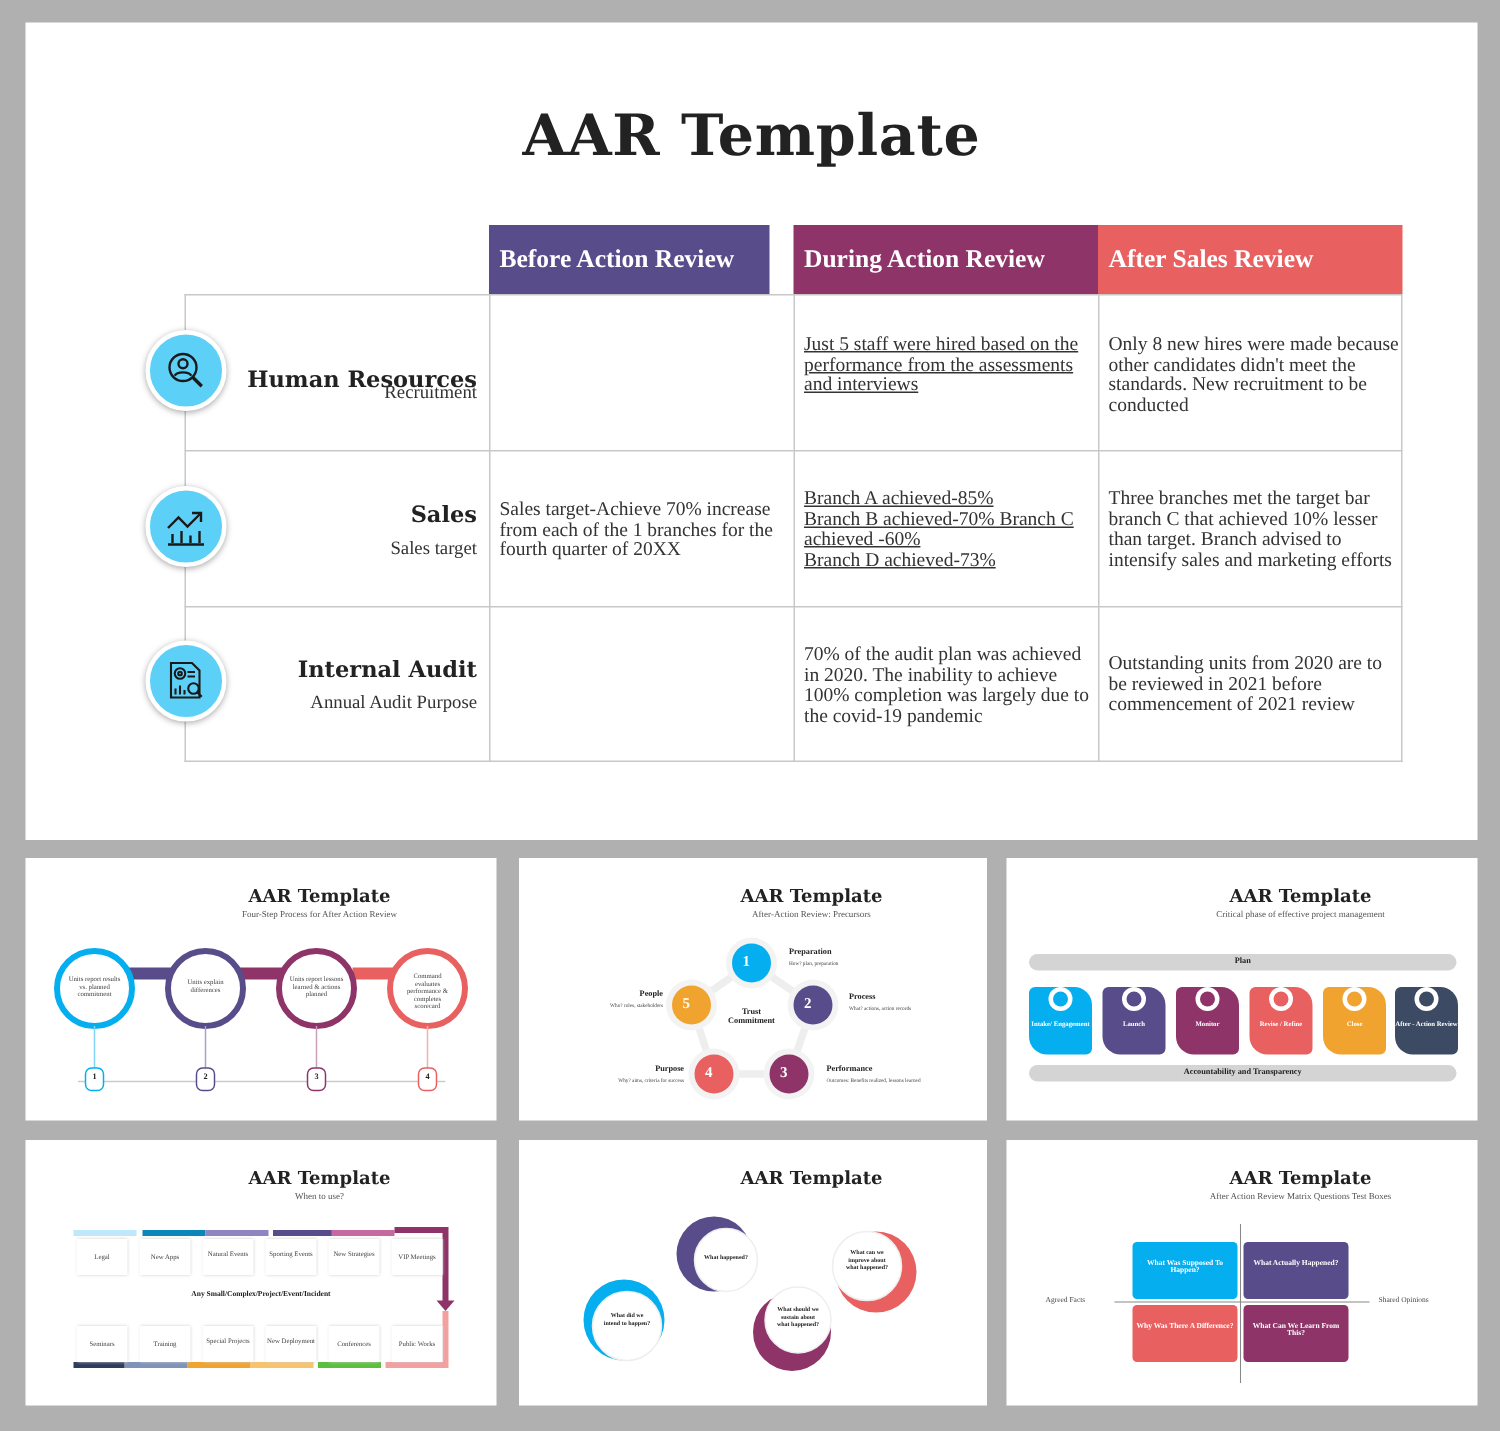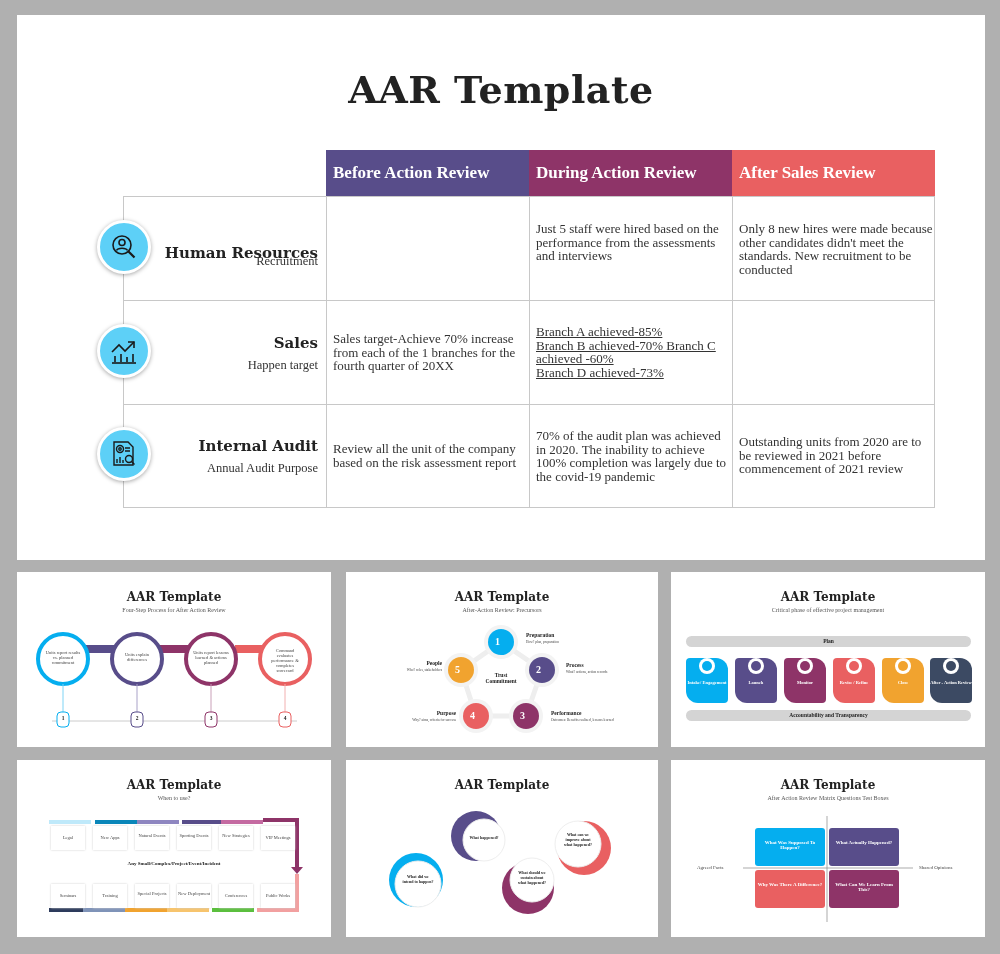--- a/index.html
+++ b/index.html
@@ -1,18 +1,18 @@
 <!DOCTYPE html>
 <html><head>
 <meta charset="utf-8">
 <style>
   * { box-sizing: border-box; margin: 0; padding: 0; }
   html, body { width: 1000px; height: 954px; background: #b0b0b0; overflow: hidden; }
   body { position: relative; font-family: "DejaVu Serif", "Liberation Serif", serif; color: #222; }
-  .slide { position: absolute; background: #fff; overflow: hidden; }
+  .slide { position: absolute; background: #fff; overflow: hidden; padding-left: 39px; }
   #main { left: 17px; top: 15px; width: 968px; height: 545px; }
   .main-title { position: absolute; top: 52px; left: 0; width: 100%; text-align: center; font-size: 38px; font-weight: bold; color: #222; font-family: "DejaVu Serif", serif; letter-spacing: 0.5px; }
   .col-head { position: absolute; top: 135px; height: 46px; color: #fff; font-size: 15px; font-weight: bold; padding: 13px 0 0 7px; font-family: "Liberation Serif", serif; font-size: 17px; }
   .grid-line-h { position: absolute; height: 1px; background: #c8c8c8; }
   .grid-line-v { position: absolute; width: 1px; background: #c8c8c8; }
   .cell { position: absolute; font-family: "Liberation Serif", serif; font-size: 13px; line-height: 13.5px; color: #333; width: 195px; }
   .row-title { position: absolute; right: 667px; text-align: right; font-family: "DejaVu Serif", serif; font-weight: bold; font-size: 15px; color: #222; white-space: nowrap; }
   .row-sub { position: absolute; right: 667px; text-align: right; font-family: "Liberation Serif", serif; font-size: 12.5px; color: #333; white-space: nowrap; }
   .icon-circ { position: absolute; left: 80px; width: 54px; height: 54px; border-radius: 50%; background: #5dd0f7; border: 3px solid #fff; box-shadow: 0 1px 4px rgba(0,0,0,0.35); display: flex; align-items: center; justify-content: center; }
   .icon-circ svg { width: 30px; height: 30px; }
@@ -21,21 +21,21 @@
   .thumb .t-sub { position: absolute; top: 35px; width: 100%; text-align: center; font-size: 6px; color: #555; font-family: "Liberation Serif", serif; }
   .tiny { font-family: "Liberation Serif", serif; font-size: 4.5px; color: #444; line-height: 5px; text-align: center; }
   .tinyb { font-family: "Liberation Serif", serif; font-size: 5.5px; font-weight: bold; color: #222; }
 </style>
 </head>
 <body>
 
 <div id="main" class="slide">
   <div class="main-title">AAR Template</div>
 
-  <div class="col-head" style="left:309px;width:203px;background:#584d8a;">Before Action Review</div>
+  <div class="col-head" style="left:309px;width:187px;background:#584d8a;">Before Action Review</div>
   <div class="col-head" style="left:512px;width:203px;background:#8e3468;">During Action Review</div>
   <div class="col-head" style="left:715px;width:203px;background:#e96061;">After Sales Review</div>
 
   <div class="grid-line-h" style="left:106px;top:181px;width:812px;"></div>
   <div class="grid-line-h" style="left:106px;top:285px;width:812px;"></div>
   <div class="grid-line-h" style="left:106px;top:389px;width:812px;"></div>
   <div class="grid-line-h" style="left:106px;top:492px;width:812px;"></div>
   <div class="grid-line-v" style="left:106px;top:181px;height:312px;"></div>
   <div class="grid-line-v" style="left:309px;top:181px;height:312px;"></div>
   <div class="grid-line-v" style="left:512px;top:181px;height:312px;"></div>
@@ -45,52 +45,52 @@
   <div class="icon-circ" style="top:205px;">
     <svg viewBox="0 0 30 30" fill="none" stroke="#1a1a1a" stroke-width="1.6">
         <circle cx="13" cy="13" r="9"></circle>
         <circle cx="13" cy="10.5" r="3"></circle>
         <path d="M7.5 18.5c1.5-3 9.5-3 11 0"></path>
         <path d="M19.5 19.5l6 6" stroke-width="2.2"></path>
       </svg>
   </div>
   <div class="row-title" style="top:229px;">Human Resources</div>
   <div class="row-sub" style="top:239px;">Recruitment</div>
-  <div class="cell" style="left:519px;top:207px;">Just 5 staff were hired based on the performance from the assessments and interviews</div>
+  <div class="cell" style="left:519px;top:207px;text-decoration:underline;">Just 5 staff were hired based on the performance from the assessments and interviews</div>
   <div class="cell" style="left:722px;top:207px;">Only 8 new hires were made because other candidates didn't meet the standards. New recruitment to be conducted</div>
 
   <div class="icon-circ" style="top:309px;">
     <svg viewBox="0 0 30 30" fill="none" stroke="#1a1a1a" stroke-width="1.6">
         <path d="M3 16l7-7 6 6 9-9"></path>
         <path d="M19 6h6v6"></path>
         <path d="M6 26v-6M12 26v-8M18 26v-5M24 26v-8"></path>
         <path d="M3 27h24"></path>
       </svg>
   </div>
   <div class="row-title" style="top:319px;">Sales</div>
-  <div class="row-sub" style="top:343px;">Happen target</div>
+  <div class="row-sub" style="top:343px;">Sales target</div>
   <div class="cell" style="left:316px;top:317px;">Sales target-Achieve 70% increase from each of the 1 branches for the fourth quarter of 20XX</div>
   <div class="cell" style="left:519px;top:310px;white-space:pre-line;text-decoration:underline;">Branch A achieved-85%
 Branch B achieved-70% Branch C achieved -60%
 Branch D achieved-73%</div>
+  <div class="cell" style="left:722px;top:310px;">Three branches met the target bar branch C that achieved 10% lesser than target. Branch advised to intensify sales and marketing efforts</div>
 
   <div class="icon-circ" style="top:412px;">
     <svg viewBox="0 0 30 30" fill="none" stroke="#1a1a1a" stroke-width="1.4">
         <path d="M5 3h14l5 5v18H5z"></path>
         <circle cx="11" cy="10" r="3.5"></circle>
         <circle cx="11" cy="10" r="1.2"></circle>
         <path d="M16 9h5M16 12h5"></path>
         <path d="M8 24v-4M11 24v-6M14 24v-3"></path>
         <circle cx="20" cy="20" r="3.5"></circle>
         <path d="M22.5 22.5l3 3"></path>
       </svg>
   </div>
   <div class="row-title" style="top:422px;">Internal Audit</div>
   <div class="row-sub" style="top:446px;">Annual Audit Purpose</div>
-  <div class="cell" style="left:316px;top:427px;">Review all the unit of the company based on the risk assessment report</div>
   <div class="cell" style="left:519px;top:414px;">70% of the audit plan was achieved in 2020. The inability to achieve 100% completion was largely due to the covid-19 pandemic</div>
   <div class="cell" style="left:722px;top:420px;">Outstanding units from 2020 are to be reviewed in 2021 before commencement of 2021 review</div>
 </div>
 
 <div class="slide thumb" style="left:17px;top:572px;width:314px;height:175px;">
   <div class="t-title">AAR Template</div>
   <div class="t-sub">Four-Step Process for After Action Review</div>
   <svg style="position:absolute;left:0;top:0;" width="314" height="175">
     <line x1="35" y1="149" x2="280" y2="149" stroke="#ccc" stroke-width="1"></line>
     <rect x="68" y="73" width="30" height="8" fill="#584d8a"></rect>

